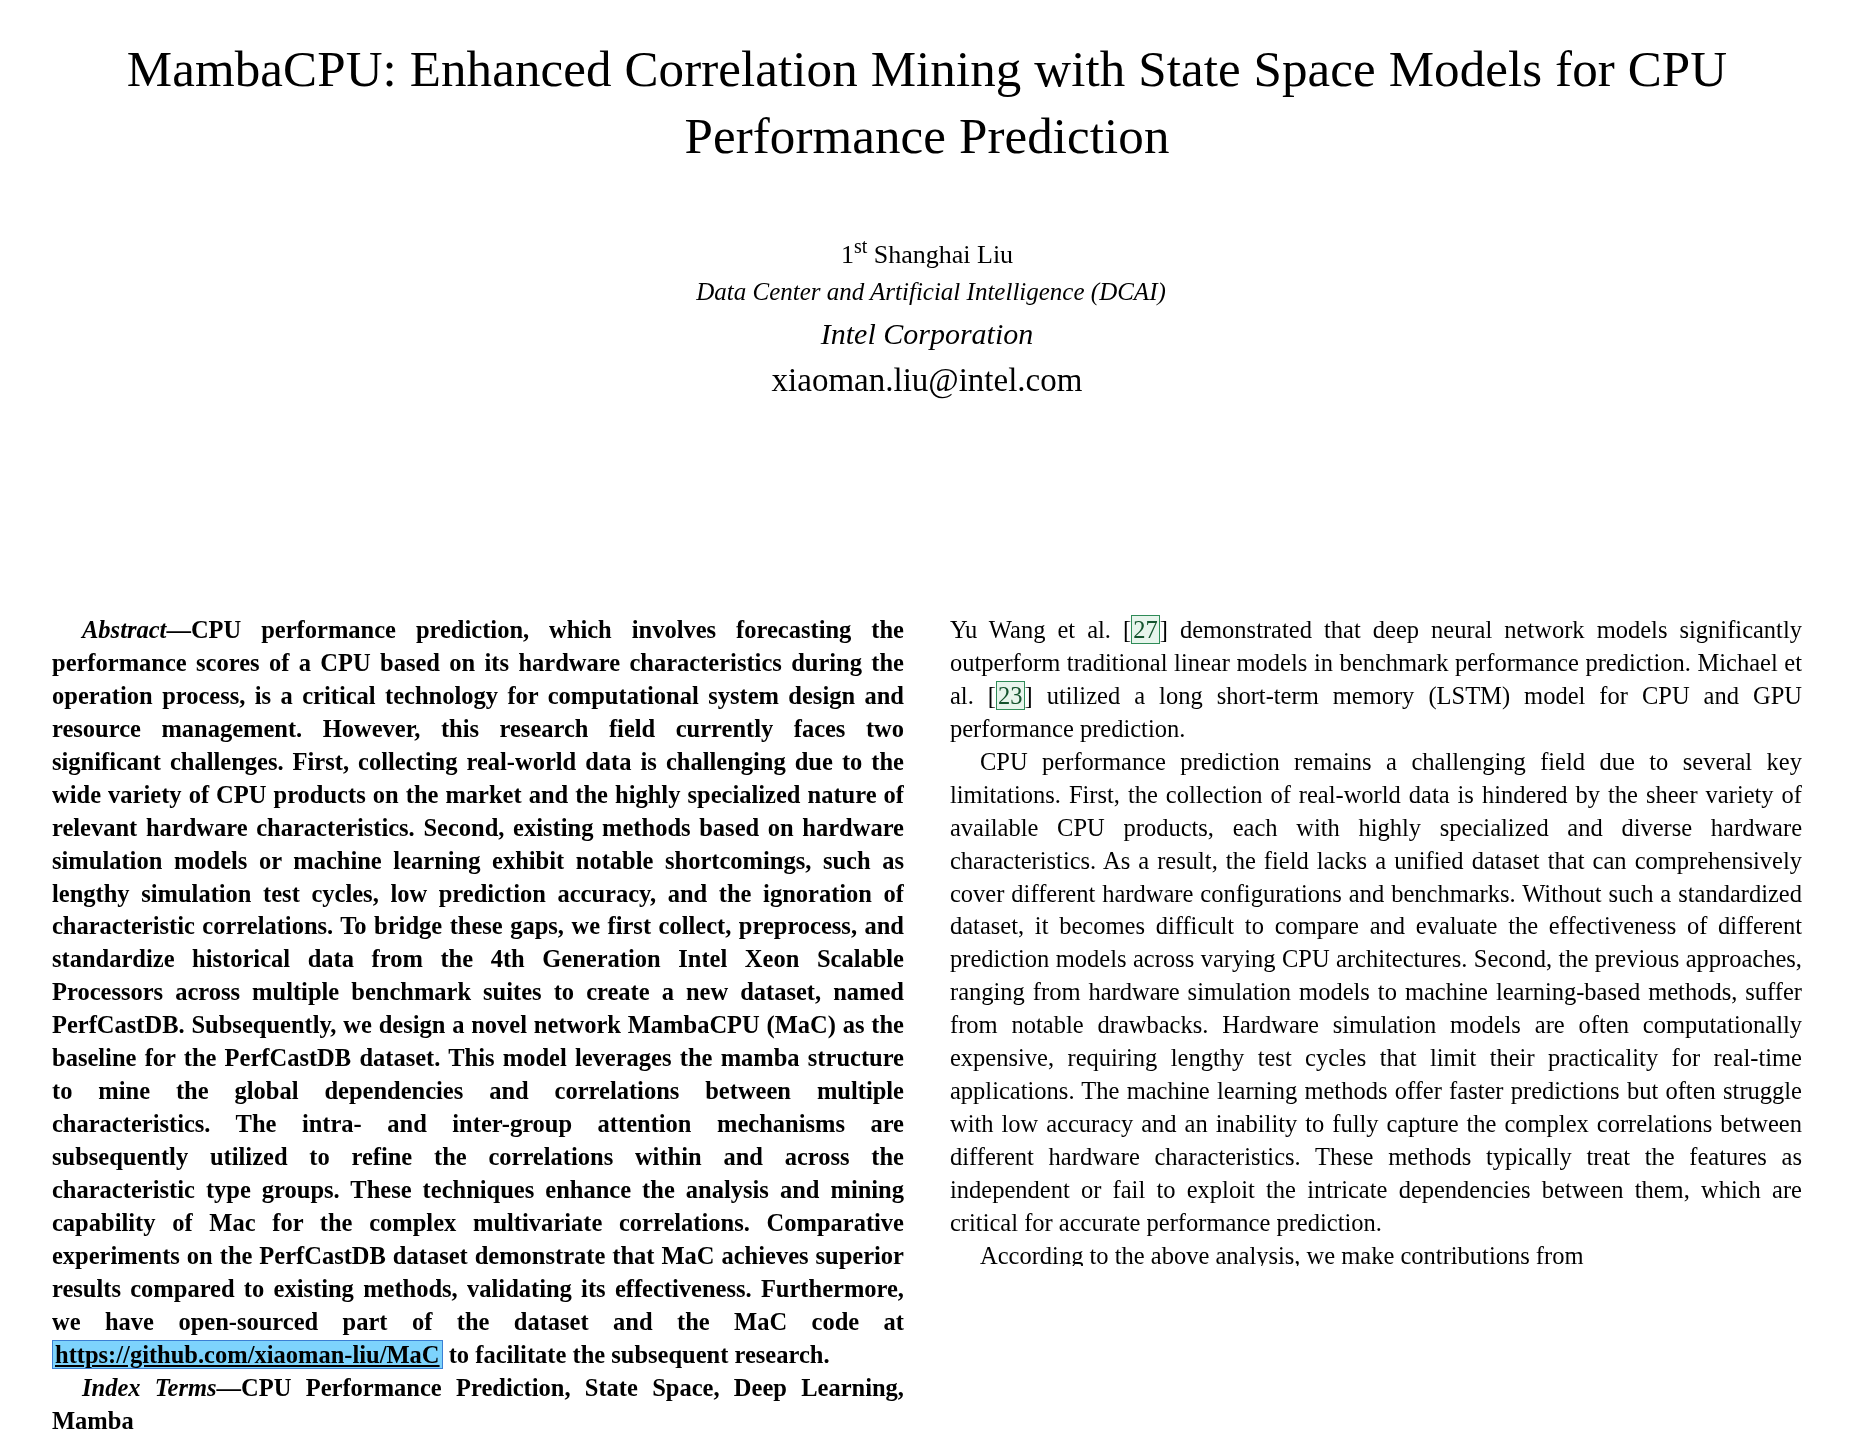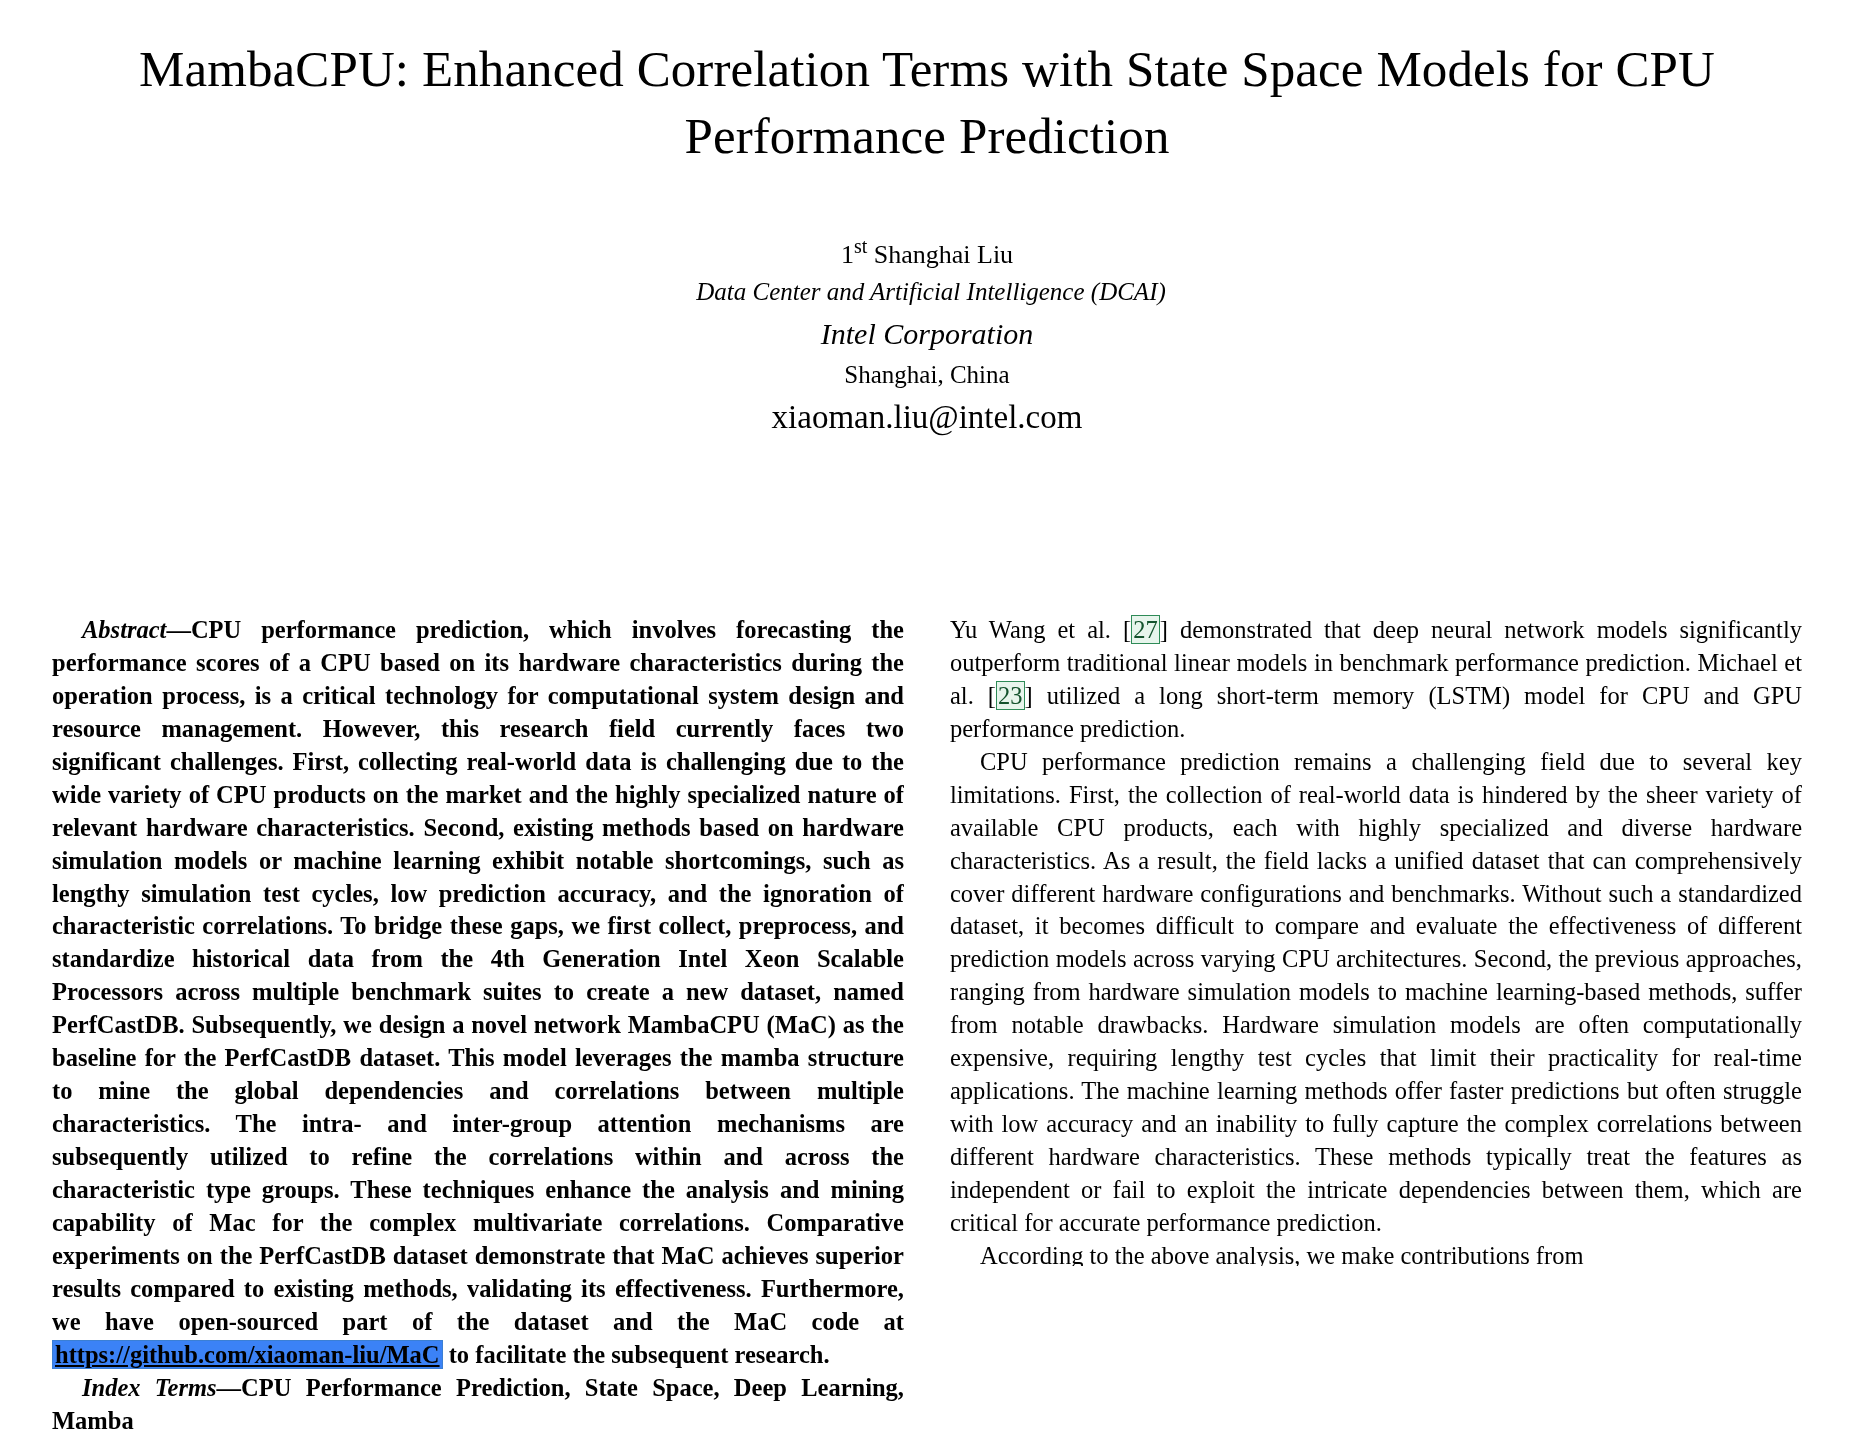--- a/index.html
+++ b/index.html
@@ -97,21 +97,21 @@
     text-indent: 30px;
     margin: 0;
     text-align: justify;
   }
   .index-terms .lead {
     font-style: italic;
     font-weight: bold;
   }
   .url-box {
     border: 1px solid #3b7fd4;
-    background: #3b82f6;
+    background: #7dd3fc;
     padding: 0 2px;
     text-decoration: underline;
     color: #000;
     white-space: nowrap;
   }
   .cite {
     border: 1px solid #2e8b57;
     background: #e7f5ec;
     padding: 0 1px;
     color: #14532d;
@@ -123,30 +123,29 @@
     max-height: 26px;
     overflow: hidden;
     display: block;
   }
 </style>
 </head>
 <body>
 
 <div class="page">
 
-  <h1 class="title">MambaCPU: Enhanced Correlation Terms with State Space Models for CPU Performance Prediction</h1>
+  <h1 class="title">MambaCPU: Enhanced Correlation Mining with State Space Models for CPU Performance Prediction</h1>
 
   <div class="authors">
     <div class="author-name">
       <span>1</span><sup>st</sup>
       <span>Shanghai Liu</span>
     </div>
     <div class="author-affil">Data Center and Artificial Intelligence (DCAI)</div>
     <div class="author-org">Intel Corporation</div>
-    <div class="author-loc">Shanghai, China</div>
     <div class="author-email">xiaoman.liu@intel.com</div>
   </div>
 
   <div class="columns">
 
     <div class="col left-col">
       <p class="abstract"><span class="lead">Abstract</span><span>—</span><span>CPU performance prediction, which involves forecasting the performance scores of a CPU based on its hardware characteristics during the operation process, is a critical technology for computational system design and resource management. However, this research field currently faces two significant challenges. First, collecting real-world data is challenging due to the wide variety of CPU products on the market and the highly specialized nature of relevant hardware characteristics. Second, existing methods based on hardware simulation models or machine learning exhibit notable shortcomings, such as lengthy simulation test cycles, low prediction accuracy, and the ignoration of characteristic correlations. To bridge these gaps, we first collect, preprocess, and standardize historical data from the 4th Generation Intel Xeon Scalable Processors across multiple benchmark suites to create a new dataset, named PerfCastDB. Subsequently, we design a novel network MambaCPU (MaC) as the baseline for the PerfCastDB dataset. This model leverages the mamba structure to mine the global dependencies and correlations between multiple characteristics. The intra- and inter-group attention mechanisms are subsequently utilized to refine the correlations within and across the characteristic type groups. These techniques enhance the analysis and mining capability of Mac for the complex multivariate correlations. Comparative experiments on the PerfCastDB dataset demonstrate that MaC achieves superior results compared to existing methods, validating its effectiveness. Furthermore, we have open-sourced part of the dataset and the MaC code at</span> <span class="url-box">https://github.com/xiaoman-liu/MaC</span> <span>to facilitate the subsequent research.</span></p>
       <p class="index-terms"><span class="lead">Index Terms</span><span>—</span><span>CPU Performance Prediction, State Space, Deep Learning, Mamba</span></p>
     </div>
 

